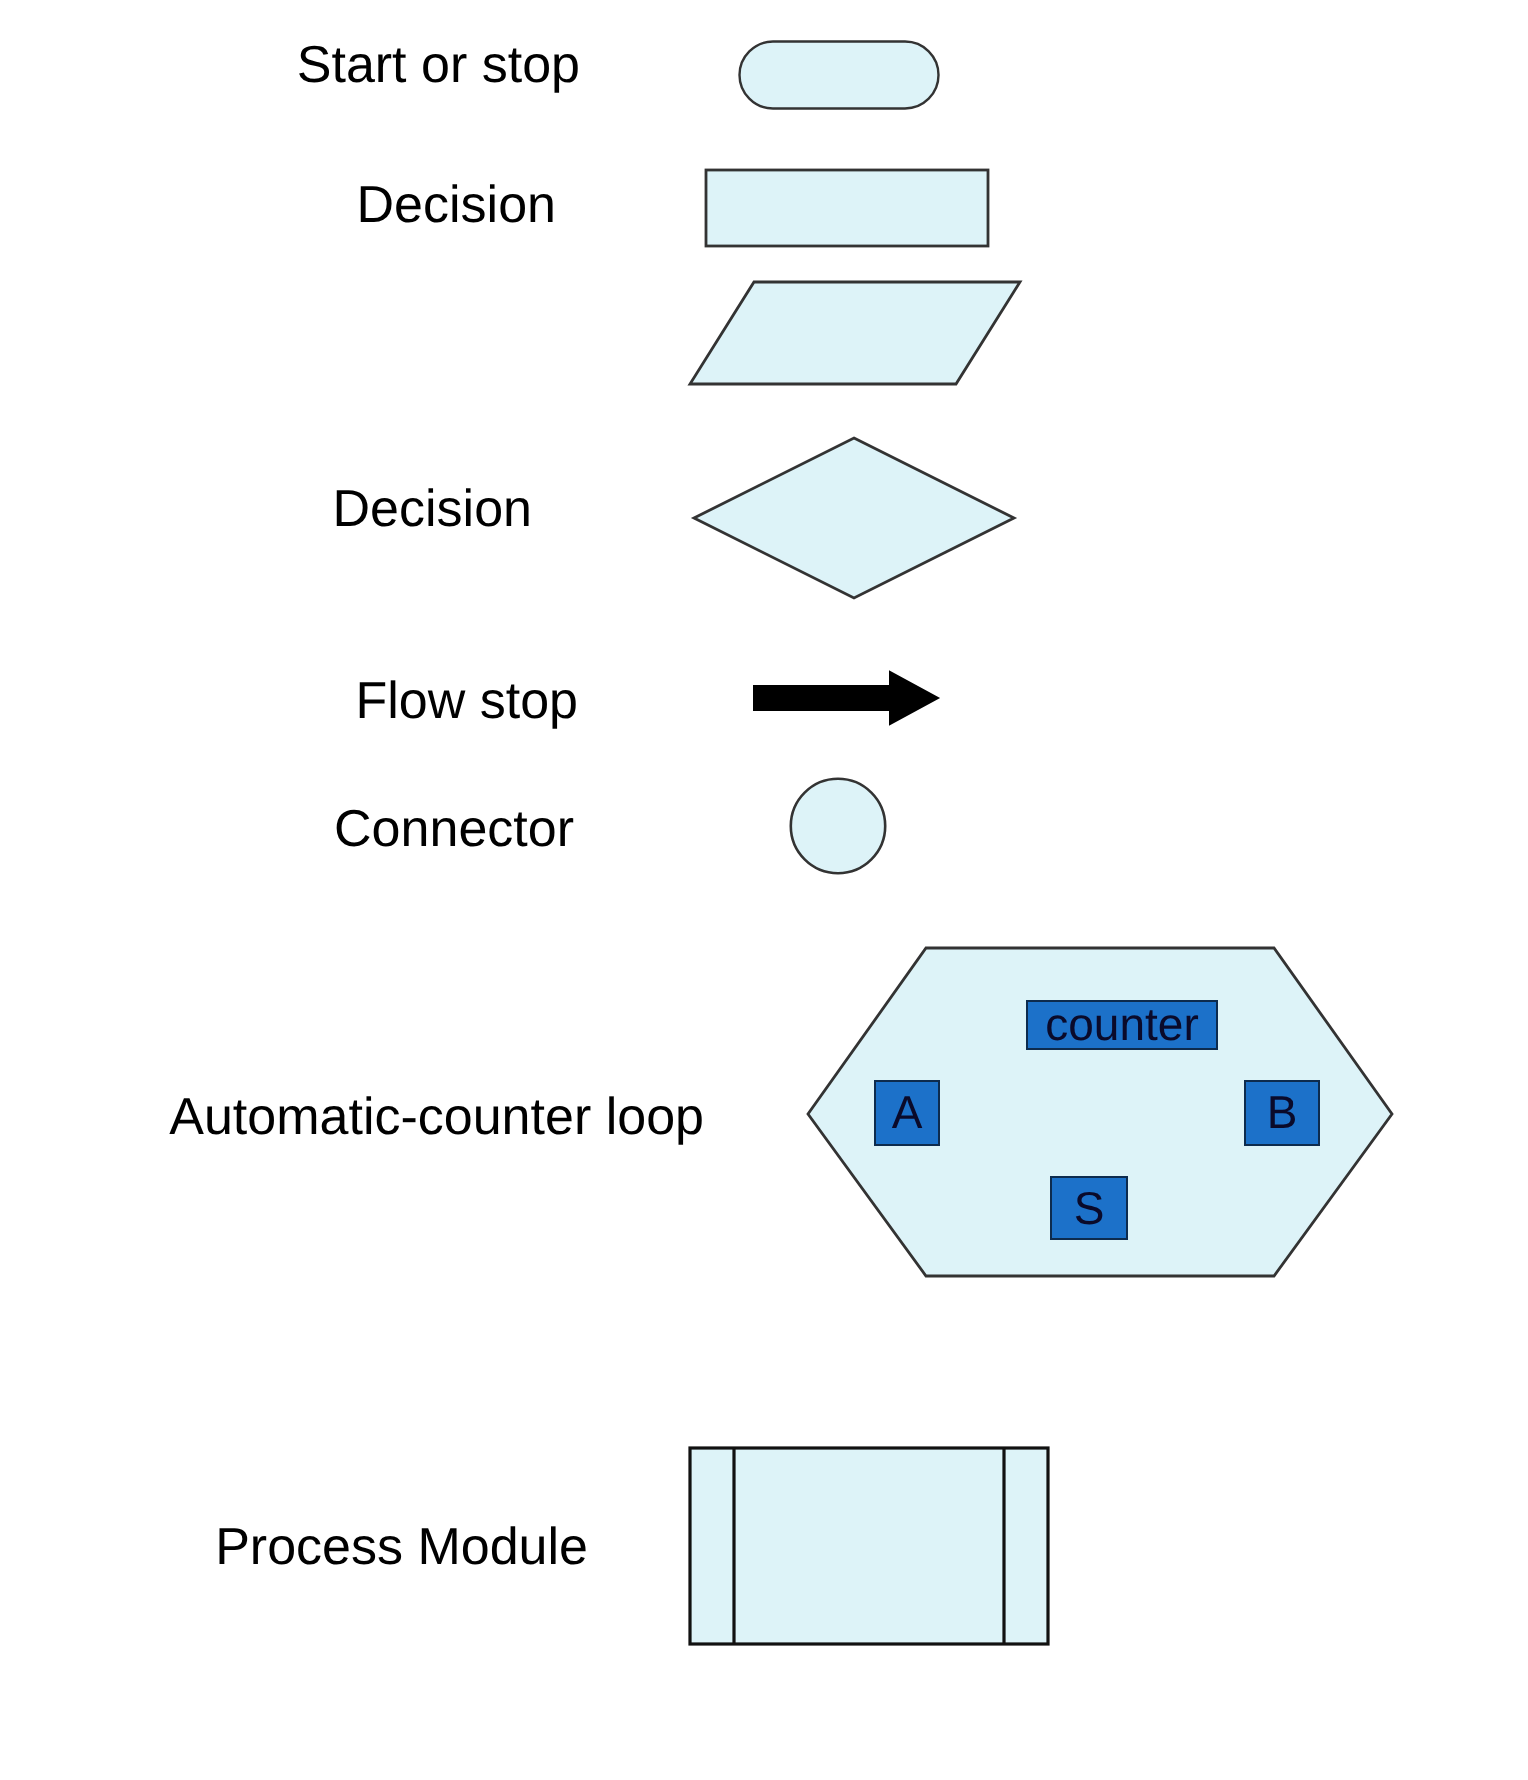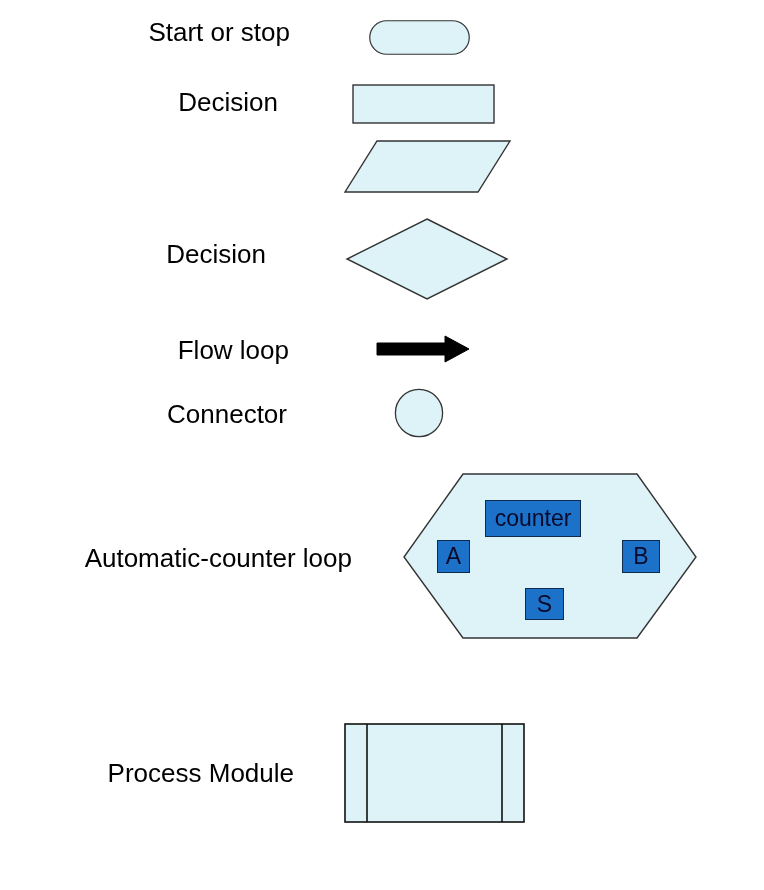--- a/index.html
+++ b/index.html
@@ -51,21 +51,21 @@
 
 <div id="canvas">
 
   <div class="legend-label" style="right:474px; top:32px;">Start or stop</div>
 
   <div class="legend-label" style="right:486px; top:102px;">Decision</div>
 
 
   <div class="legend-label" style="right:498px; top:254px;">Decision</div>
 
-  <div class="legend-label" style="right:475px; top:350px;">Flow loop</div>
+  <div class="legend-label" style="right:475px; top:350px;">Flow stop</div>
 
   <div class="legend-label" style="right:477px; top:414px;margin-left:40px;">Connector</div>
 
   <div class="legend-label" style="right:470px; top:773px;">Process Module</div>
 
   <div class="legend-label" style="right:412px; top:558px;">Automatic-counter loop</div>
 
   <svg class="shape-svg" style="left:369px; top:20px;" width="101" height="35" viewBox="0 0 101 35">
     <rect x="0.75" y="0.75" width="99.5" height="33.5" rx="16.75" ry="16.75" fill="#ddf3f8" stroke="#333333" stroke-width="1.2"></rect>
   </svg>
@@ -87,21 +87,21 @@
   </svg>
 
   <svg class="shape-svg" style="left:394px; top:388px;" width="51" height="51" viewBox="0 0 51 51">
     <circle cx="25" cy="25" r="23.6" fill="#ddf3f8" stroke="#333333" stroke-width="1.3"></circle>
   </svg>
 
   <svg class="shape-svg" style="left:401px; top:471px;" width="298" height="170" viewBox="0 0 298 170">
     <polygon points="62,3 236,3 295,86 236,167 62,167 3,86" fill="#ddf3f8" stroke="#333333" stroke-width="1.4"></polygon>
   </svg>
 
-  <div class="glyph-box" style="left:485px; top:500px; width:96px; height:37px;">counter</div>
+  <div class="glyph-box" style="left:513px; top:500px; width:96px; height:25px;">counter</div>
 
   <div class="glyph-box" style="left:437px; top:540px; width:33px; height:33px;">A</div>
 
   <div class="glyph-box" style="left:622px; top:540px; width:38px; height:33px;">B</div>
 
   <div class="glyph-box" style="left:525px; top:588px; width:39px; height:32px;">S</div>
 
   <svg class="shape-svg" style="left:344px; top:723px;" width="182" height="101" viewBox="0 0 182 101">
     <rect x="1" y="1" width="179" height="98" fill="#ddf3f8" stroke="#111111" stroke-width="1.6"></rect>
     <line x1="23" y1="1" x2="23" y2="99" stroke="#111111" stroke-width="1.6"></line>

